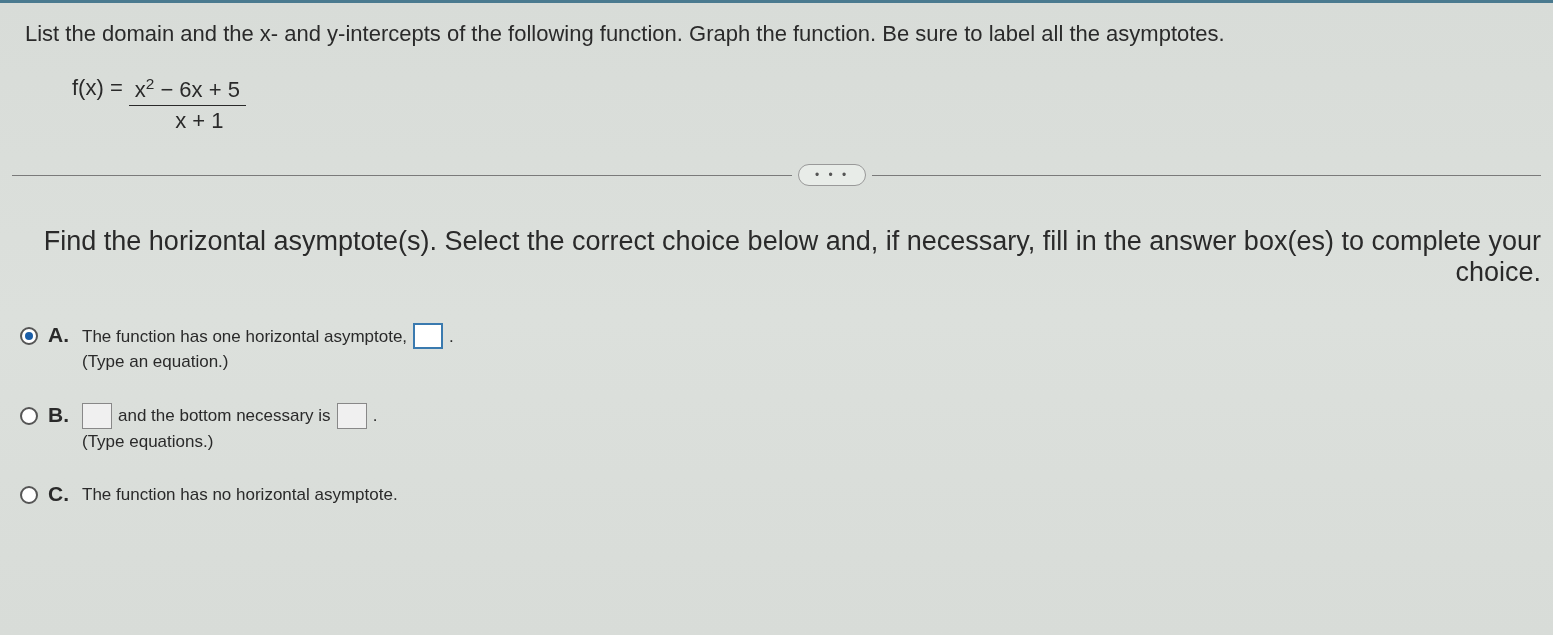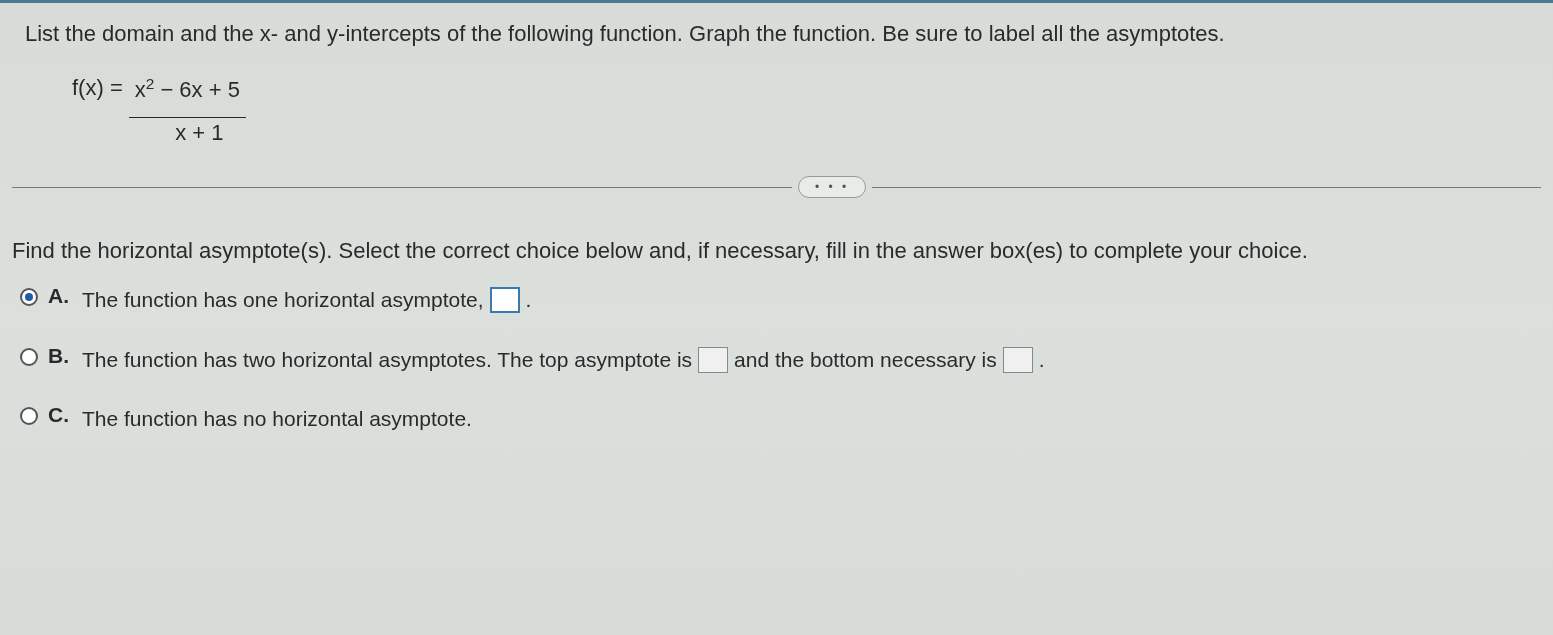--- a/index.html
+++ b/index.html
@@ -35,21 +35,21 @@
     .eq-left {
       margin-right: 6px;
     }
     .fraction {
       display: inline-flex;
       flex-direction: column;
       align-items: center;
       vertical-align: middle;
     }
     .numerator {
-      padding: 0 6px 14px 6px;
+      padding: 0 6px 2px 6px;
       border-bottom: 1.5px solid #2a2a2a;
     }
     .denominator {
       padding: 2px 6px 0 6px;
       margin-left: 24px;
     }
     .divider-row {
       display: flex;
       align-items: center;
       margin-bottom: 40px;
@@ -73,22 +73,23 @@
       border: 1px solid #999;
       border-radius: 12px;
       background: #e8ece8;
       margin: 0 6px;
       font-size: 12px;
       letter-spacing: 3px;
       color: #555;
       cursor: pointer;
     }
     .question-instruction {
-      font-size: 22px;
-      margin-bottom: 20px;
+      font-size: 27px;
+      margin-bottom: 35px;
+      text-align: right;
     }
     .choices {
       padding-left: 8px;
     }
     .choice-row {
       display: flex;
       align-items: flex-start;
       margin-bottom: 28px;
     }
     .radio {
@@ -112,21 +113,21 @@
       border-radius: 50%;
       display: block;
     }
     .choice-letter {
       font-weight: bold;
       font-size: 21px;
       margin-right: 12px;
       width: 22px;
     }
     .choice-content {
-      font-size: 21px;
+      font-size: 17px;
       line-height: 1.5;
       display: flex;
       flex-direction: column;
       gap: 0;
     }
     .choice-text-line {
       display: flex;
       align-items: center;
       flex-wrap: wrap;
       gap: 6px;
@@ -175,34 +176,35 @@
 
   <div class="choice-row">
     <div class="radio selected"></div>
     <div class="choice-letter">A.</div>
     <div class="choice-content">
       <div class="choice-text-line">
         <span>The function has one horizontal asymptote,</span>
         <span class="answer-box primary"></span>
         <span>.</span>
       </div>
+      <div>(Type an equation.)</div>
     </div>
   </div>
 
   <div class="choice-row">
     <div class="radio"></div>
     <div class="choice-letter">B.</div>
     <div class="choice-content">
       <div class="choice-text-line">
-        <span>The function has two horizontal asymptotes. The top asymptote is</span>
         <span class="answer-box"></span>
         <span>and the bottom necessary is</span>
         <span class="answer-box"></span>
         <span>.</span>
       </div>
+      <div>(Type equations.)</div>
     </div>
   </div>
 
   <div class="choice-row" style="margin-bottom:0;">
     <div class="radio"></div>
     <div class="choice-letter">C.</div>
     <div class="choice-content">
       <div class="choice-text-line">
         <span>The function has no horizontal asymptote.</span>
       </div>

